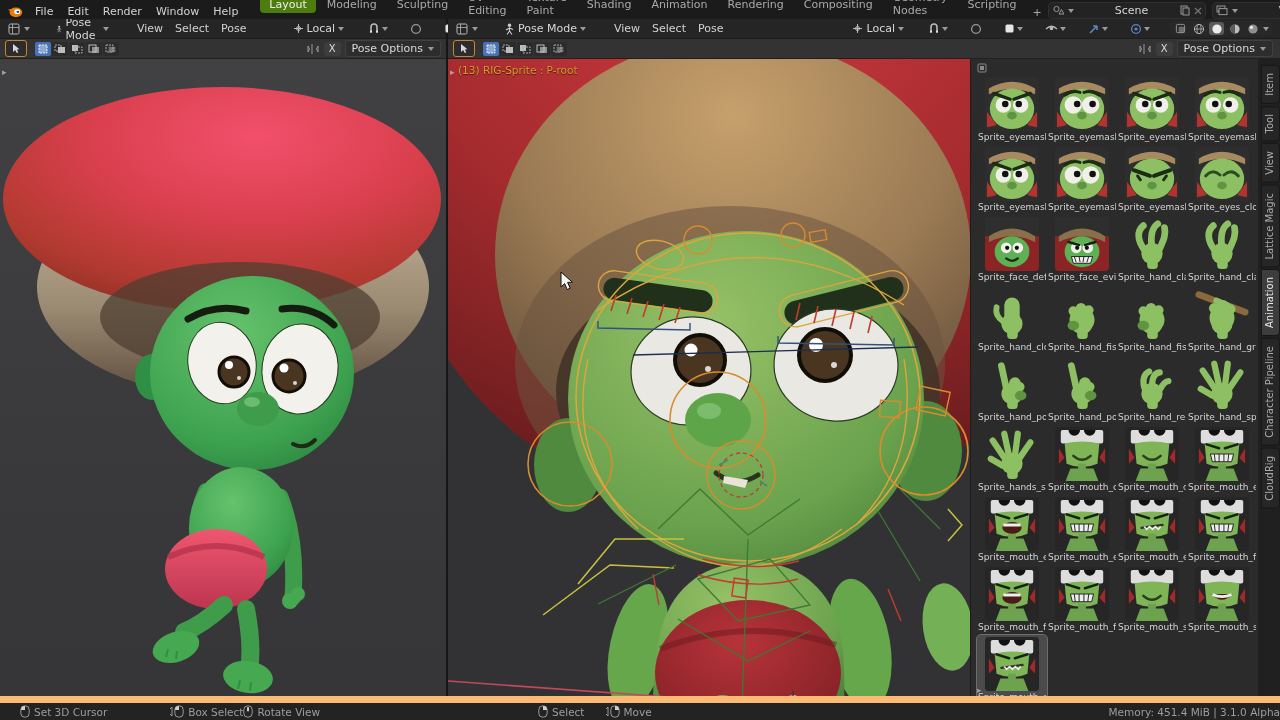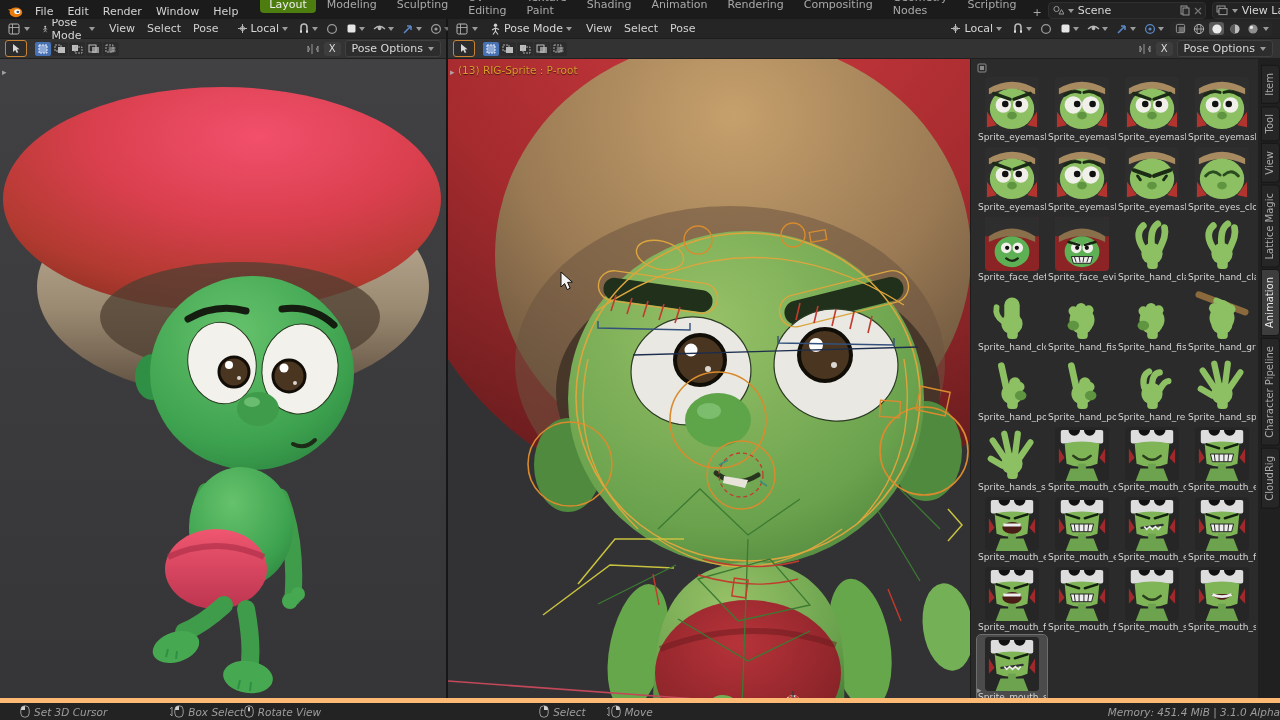--- a/index.html
+++ b/index.html
@@ -11,29 +11,29 @@
           display:flex;align-items:flex-end;font-size:11px;z-index:40;}
   .blender-logo{width:18px;height:15px;margin:0 4px 0 6px;flex:0 0 auto;}
   .menu-item{padding:1px 7px;color:#d2d2d2;border-radius:3px;cursor:default;}
   .tabs{display:flex;align-items:center;margin-left:14px;}
   .ws-tab{padding:2px 9px;color:#a9a9a9;border-radius:4px;margin:0 1px;cursor:default;}
   .ws-tab.active{background:#4d7c0f;color:#efefef;}
   .tab-add{color:#a9a9a9;padding:0 6px;}
   .topbar-right{margin-left:auto;display:flex;align-items:center;gap:6px;margin-right:4px;}
   .selector{display:flex;align-items:center;background:#232323;border:1px solid #2f2f2f;
             border-radius:4px;height:15px;padding:0 3px;gap:4px;min-width:150px;}
-  .selector .sel-text{color:#d6d6d6;flex:1;}
+  .selector .sel-text{color:#d6d6d6;flex:1;margin-left:37px;}
   .mini-ic{opacity:.75;display:inline-flex;}
   
   .workspace{position:absolute;top:19px;left:0;right:0;bottom:17px;display:flex;}
   .editor{display:flex;flex-direction:column;position:relative;}
   .editor.left{width:446px;border-right:2px solid #161616;}
   .editor.right{flex:1;}
   .vp-header{height:19px;background:#252525;display:flex;align-items:center;
-             font-size:11px;gap:4px;padding:0 4px;border-bottom:1px solid #1d1d1d;}
+             font-size:11px;gap:18px;padding:0 4px;border-bottom:1px solid #1d1d1d;}
   .vp-tools{height:19px;background:#333333;display:flex;align-items:center;
             font-size:11px;gap:4px;padding:0 5px;border-bottom:1px solid #202020;}
   .dd{display:flex;align-items:center;gap:3px;padding:1px 4px;border-radius:3px;color:#d6d6d6;}
   .caret{width:0;height:0;border-left:3px solid transparent;border-right:3px solid transparent;
          border-top:4px solid #9a9a9a;display:inline-block;}
   .hmenu{padding:1px 6px;color:#d2d2d2;}
   .spacer{flex:1;}
   .icon-btn{display:inline-flex;align-items:center;gap:2px;padding:1px 2px;border-radius:3px;}
   .shade-pill{display:flex;align-items:center;background:#282828;border-radius:4px;
               padding:1px 3px;gap:3px;}
@@ -69,22 +69,22 @@
   .panel-foot{position:absolute;left:6px;bottom:3px;color:#9a9a9a;font-size:9px;}
   
   .vtabs{position:absolute;top:0;right:0;bottom:0;width:22px;background:#202020;z-index:11;
          display:flex;flex-direction:column;align-items:stretch;padding-top:6px;gap:2px;}
   .vtab{writing-mode:vertical-rl;transform:rotate(180deg);font-size:10px;color:#ababab;
         background:#262626;border:1px solid #171717;border-radius:4px 0 0 4px;
         padding:7px 1px;margin-left:3px;text-align:center;line-height:14px;}
   .vtab.active{background:#3d3d3d;color:#e9e9e9;}
   
   .statusbar{position:absolute;left:0;right:0;bottom:0;height:17px;background:#232323;
-             border-top:5px solid #fdba74;display:flex;align-items:center;font-size:10.5px;
-             color:#9d9d9d;z-index:40;font-style:italic;}
+             border-top:7px solid #fdba74;display:flex;align-items:center;font-size:10.5px;
+             color:#9d9d9d;z-index:40;}
   .hint{display:flex;align-items:center;gap:4px;}
   .memory{margin-left:auto;margin-right:0;color:#9d9d9d;}
 </style>
 </head>
 <body>
 
 <div class="topbar">
   <svg class="blender-logo" viewBox="0 0 20 16">
     <ellipse cx="11" cy="9" rx="7" ry="5.4" fill="#e87d0d"></ellipse>
     <ellipse cx="12.5" cy="8.2" rx="3.4" ry="2.6" fill="#fff"></ellipse>

